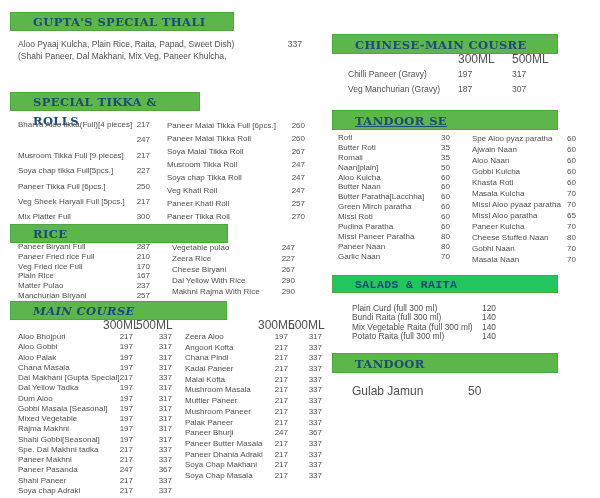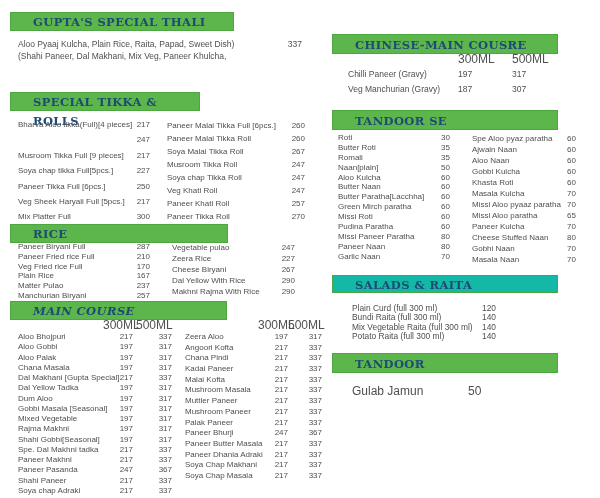--- a/index.html
+++ b/index.html
@@ -430,21 +430,21 @@
       <span class="pl p5x">317</span>
     </div>
 
     <div class="row">
       <span class="nm">Veg Manchurian (Gravy)</span>
       <span class="pl p3x">187</span>
       <span class="pl p5x">307</span>
     </div>
   </div>
 
-<div class="bar" id="tandoor-bar" style="background: rgb(92, 182, 76); color: rgb(30, 74, 115); border-color: rgb(78, 166, 64);">TANDOOR SE</div>
+<div class="bar" id="tandoor-bar" style="background: rgb(92, 182, 76); color: rgb(30, 74, 115); border-color: rgb(78, 166, 64); text-decoration: underline;">TANDOOR SE</div>
 <div class="col" id="tandoor-c1">
 
     <div class="row">
       <span class="nm">Roti</span>
       <span class="pr r0">30</span>
     </div>
 
     <div class="row">
       <span class="nm">Butter Roti</span>
       <span class="pr r0">35</span>
@@ -561,21 +561,21 @@
       <span class="nm">Gobhi Naan</span>
       <span class="pr r0">70</span>
     </div>
 
     <div class="row">
       <span class="nm">Masala Naan</span>
       <span class="pr r0">70</span>
     </div>
   </div>
 
-<div class="bar" id="salads-bar" style="background: #14b8a6; color: rgb(30, 74, 115); border-color: rgb(78, 166, 64);">SALADS &amp; RAITA</div>
+<div class="bar" id="salads-bar" style="background: #22c55e; color: rgb(30, 74, 115); border-color: rgb(78, 166, 64); font-family: Liberation Mono, monospace;">SALADS &amp; RAITA</div>
 <div class="col" id="salads-items">
 
     <div class="row">
       <span class="nm">Plain Curd (full 300 ml)</span>
       <span class="pl">120</span>
     </div>
 
     <div class="row">
       <span class="nm">Bundi Raita (full 300 ml)</span>
       <span class="pl">140</span>

